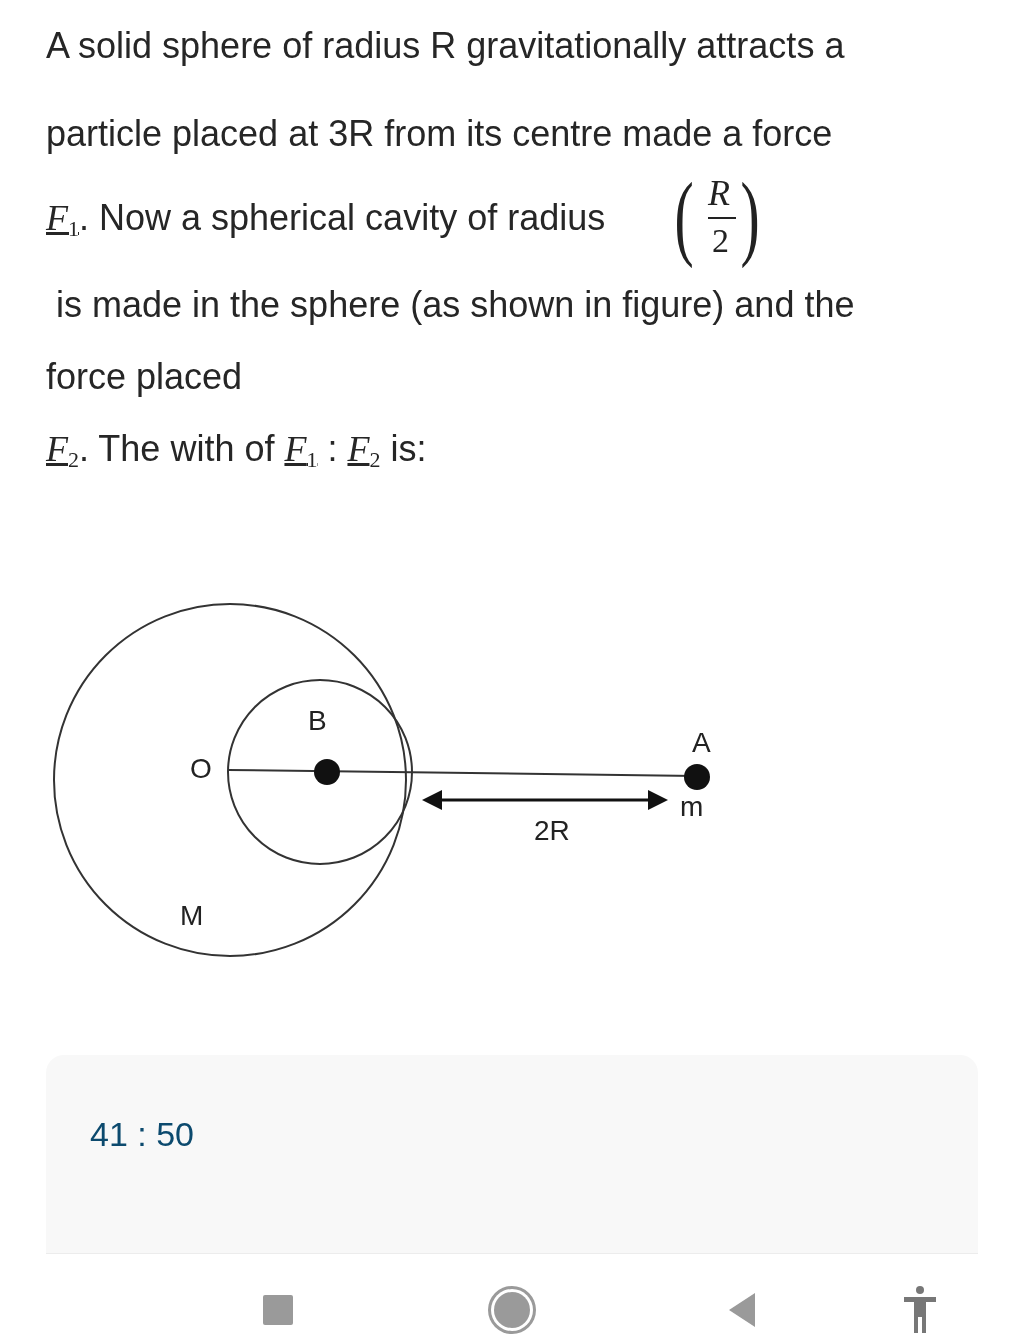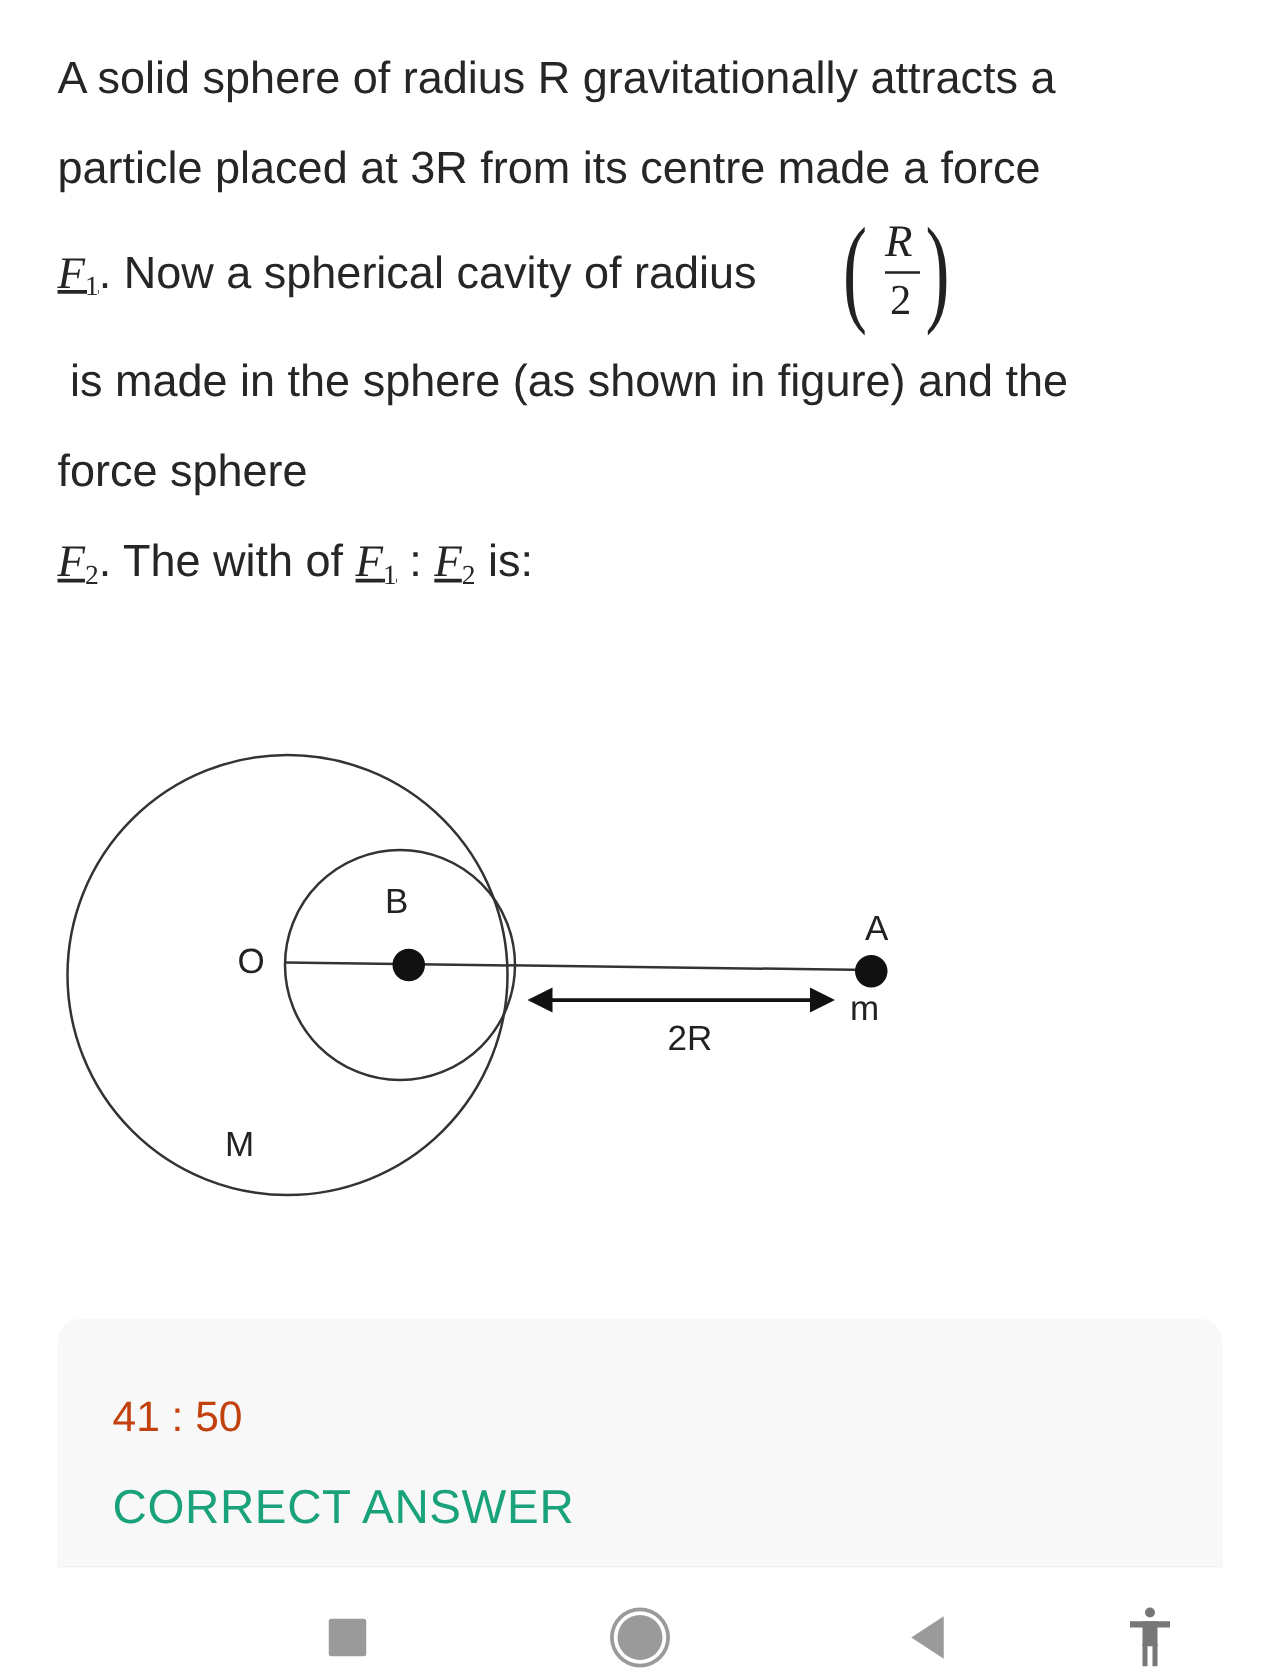--- a/index.html
+++ b/index.html
@@ -8,43 +8,43 @@
     .q-line { position:absolute; left:46px; font-size:36px; line-height:44px; color:#262626; white-space:nowrap; }
     .math { font-family:"Liberation Serif", "DejaVu Serif", serif; font-style:italic;text-decoration:underline; }
     .math sub { font-style:normal; font-size:22px; vertical-align:-6px; }
     .frac-wrap { position:absolute; left:676px; top:168px; width:100px; height:100px; }
     .paren { position:absolute; top:0; font-family:"Liberation Serif", serif; font-size:96px; line-height:96px; color:#222; transform:scaleX(0.6); }
     .frac-num { position:absolute; left:32px; top:4px; font-family:"Liberation Serif", serif; font-style:italic; font-size:36px; }
     .frac-bar { position:absolute; left:32px; top:49px; width:28px; height:2px; background:#222; }
     .frac-den { position:absolute; left:36px; top:54px; font-family:"Liberation Serif", serif; font-size:34px; }
     .figure { position:absolute; left:40px; top:590px; width:700px; height:380px; }
     .answer-card { position:absolute; left:46px; top:1055px; width:932px; height:198px; background:#f8f8f8; border-radius:18px 18px 0 0; border-bottom:1px solid #ececec; }
-    .answer-value { position:absolute; left:44px; top:60px; font-size:34px; color:#c2410c; }
+    .answer-value { position:absolute; left:44px; top:60px; font-size:34px; color:#0c4a6e; }
     .answer-status { position:absolute; left:44px; top:130px; font-size:38px; color:#1aa27a; letter-spacing:0.5px; }
     .navbar { position:absolute; left:0; top:1270px; width:1024px; height:72px; }
     .nav-btn { position:absolute; top:10px; width:60px; height:60px; display:flex; align-items:center; justify-content:center; }
   </style>
 </head>
 <body>
 
 <div>
-  <div class="q-line" style="top:40px">A solid sphere of radius R gravitationally attracts a</div>
+  <div class="q-line" style="top:24px">A solid sphere of radius R gravitationally attracts a</div>
   <div class="q-line" style="top:112px">particle placed at 3R from its centre made a  force</div>
   <div class="q-line" style="top:196px">
     <span class="math"><span>F</span><sub>1</sub></span><span>. Now a spherical cavity of radius</span>
   </div>
   <div class="frac-wrap">
     <span class="paren" style="left:-8px">(</span>
     <span class="frac-num">R</span>
     <span class="frac-bar"></span>
     <span class="frac-den">2</span>
     <span class="paren" style="left:58px">)</span>
   </div>
   <div class="q-line" style="top:283px; left:56px">is made in the sphere (as shown in figure) and  the</div>
-  <div class="q-line" style="top:355px">force sphere</div>
+  <div class="q-line" style="top:355px">force placed</div>
   <div class="q-line" style="top:427px">
     <span class="math"><span>F</span><sub>2</sub></span><span>. The with of</span>
     <span class="math"><span>F</span><sub>1</sub></span><span> : </span><span class="math"><span>F</span><sub>2</sub></span><span> is:</span>
   </div>
 </div>
 
 <div class="figure">
   <svg width="700" height="380" viewBox="0 0 700 380">
     <ellipse cx="190" cy="190" rx="176" ry="176" fill="none" stroke="#333" stroke-width="2"></ellipse>
     <circle cx="280" cy="182" r="92" fill="none" stroke="#333" stroke-width="2"></circle>
@@ -58,21 +58,20 @@
     <text x="268" y="140" font-family="Liberation Sans, sans-serif" font-size="28" fill="#222">B</text>
     <text x="652" y="162" font-family="Liberation Sans, sans-serif" font-size="28" fill="#222">A</text>
     <text x="640" y="226" font-family="Liberation Sans, sans-serif" font-size="28" fill="#222">m</text>
     <text x="494" y="250" font-family="Liberation Sans, sans-serif" font-size="28" fill="#222">2R</text>
     <text x="140" y="335" font-family="Liberation Sans, sans-serif" font-size="28" fill="#222">M</text>
   </svg>
 </div>
 
 <div class="answer-card">
   <div class="answer-value">41 : 50</div>
-  <div class="answer-status">CORRECT ANSWER</div>
 </div>
 
 <div class="navbar">
   <div class="nav-btn" style="left:248px">
     <span style="display:block;width:30px;height:30px;background:#9a9a9a;border-radius:2px"></span>
   </div>
   <div class="nav-btn" style="left:482px">
     <span style="display:block;width:36px;height:36px;border-radius:50%;background:#9a9a9a;box-shadow:0 0 0 3px #fff,0 0 0 6px #9a9a9a"></span>
   </div>
   <div class="nav-btn" style="left:712px">

